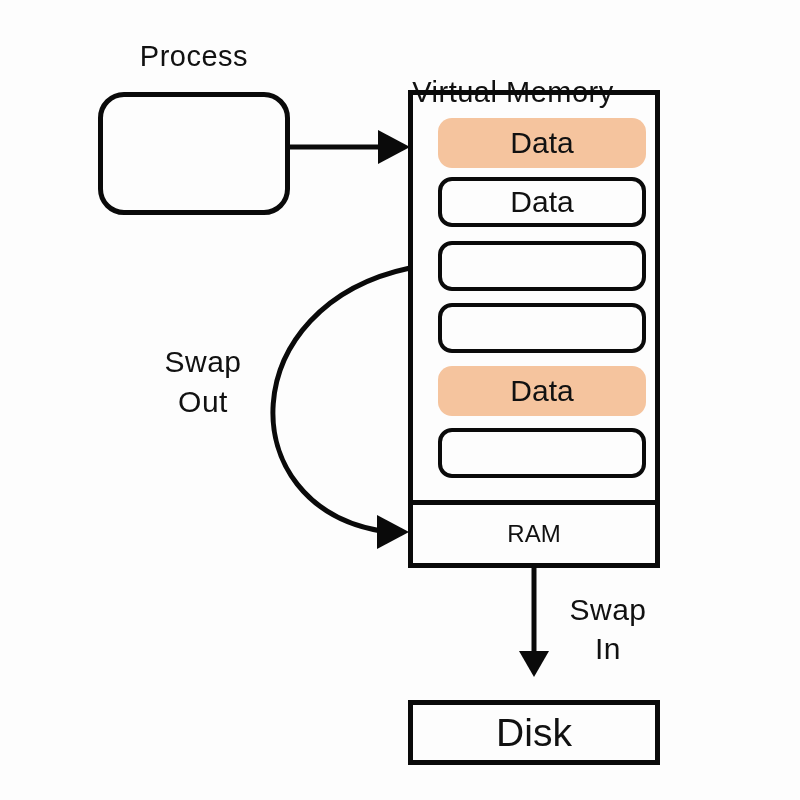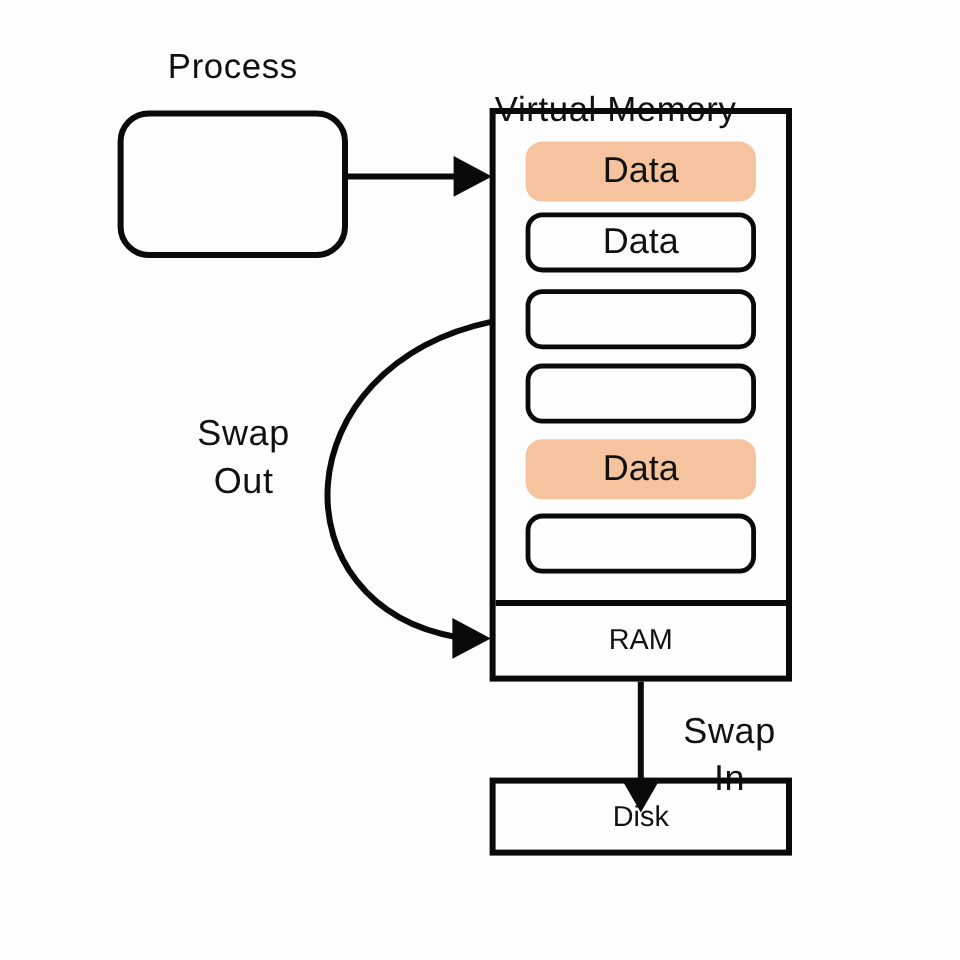--- a/index.html
+++ b/index.html
@@ -36,39 +36,39 @@
 
   .process-box{
     position:absolute;left:98px;top:92px;width:192px;height:123px;
     border:5px solid var(--line);border-radius:26px;background:transparent;
   }
   .vm-box{
     position:absolute;left:408px;top:90px;width:252px;height:478px;
     border:5px solid var(--line);background:transparent;
   }
   .slot{
-    position:absolute;left:25px;width:192px;height:50px;
+    position:absolute;left:25px;width:208px;height:50px;
     border:4px solid var(--line);border-radius:14px;
     display:flex;align-items:center;justify-content:center;
     font-size:30px;color:var(--text);background:transparent;
   }
   .slot.highlighted{
     border:none;background:var(--highlight);
   }
   .ram-section{
     position:absolute;left:0;right:0;bottom:0;height:63px;
     border-top:5px solid var(--line);
     display:flex;align-items:center;justify-content:center;
     font-size:24px;
   }
   .disk-box{
-    position:absolute;left:408px;top:648px;width:252px;height:65px;
+    position:absolute;left:408px;top:700px;width:252px;height:65px;
     border:5px solid var(--line);
     display:flex;align-items:center;justify-content:center;
-    font-size:24px;background:transparent;
+    font-size:39px;background:transparent;
   }
 </style>
 </head>
 <body>
 
 <div class="stage">
 
   <svg class="arrows" viewBox="0 0 800 800">
 
     <g>

